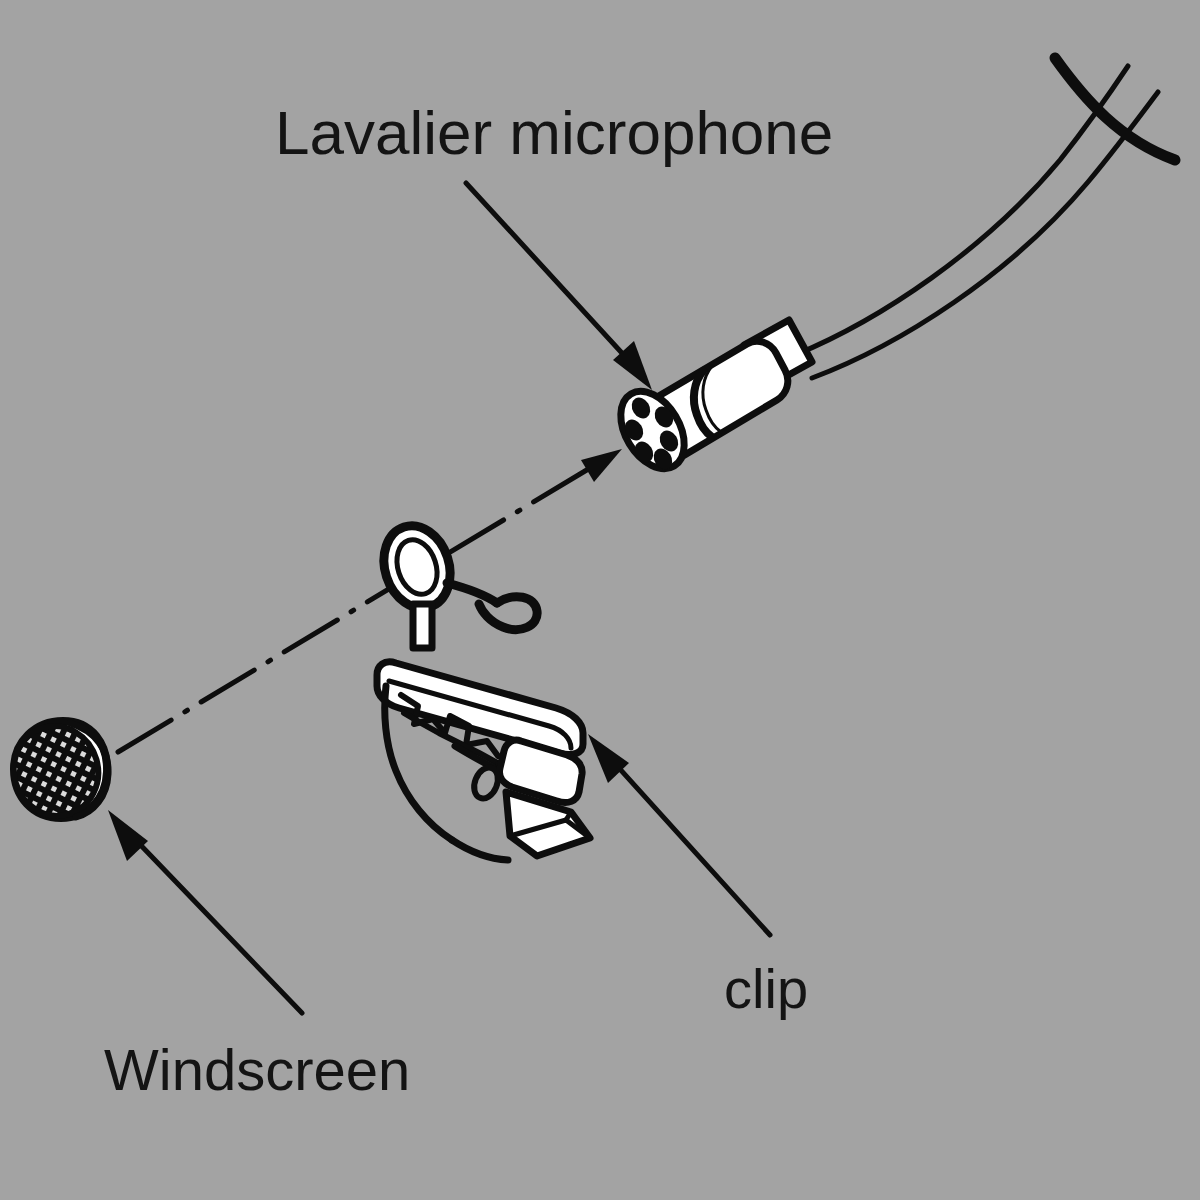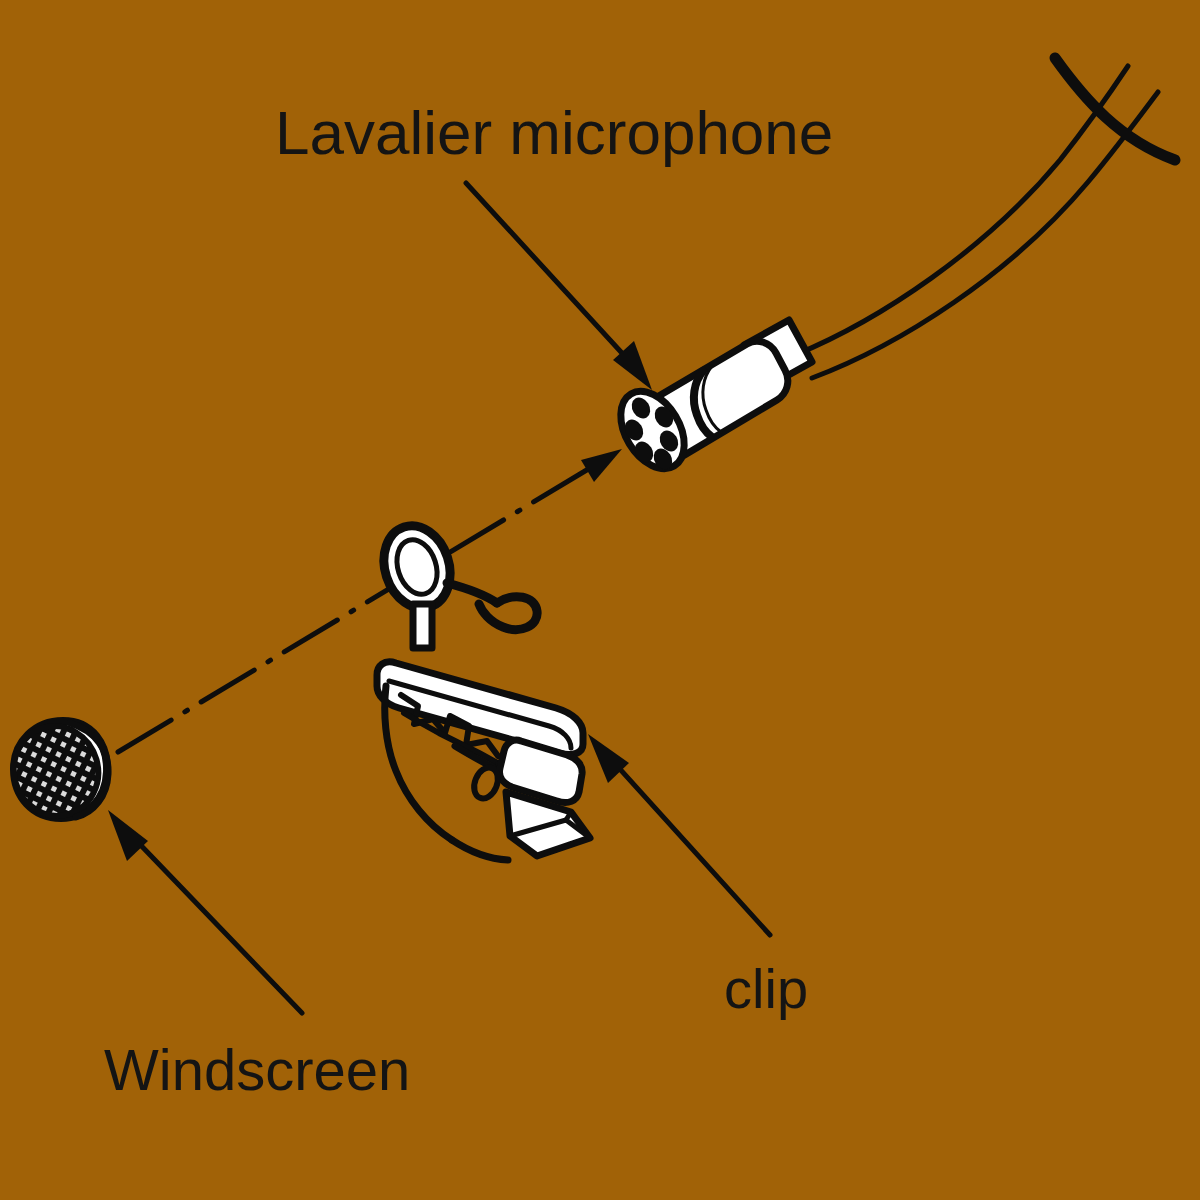--- a/index.html
+++ b/index.html
@@ -11,21 +11,21 @@
   body {
     width: 1200px;
     height: 1200px;
     overflow: hidden;
     font-family: "Liberation Sans", sans-serif;
   }
   #diagram-root {
     position: relative;
     width: 1200px;
     height: 1200px;
-    background: #a16207;
+    background: #a3a3a3;
     text-align: center;
   }
   svg#diagram-svg {
     position: absolute;
     top: 0;
     left: 0;
     width: 1200px;
     height: 1200px;
     display: block;
   }

